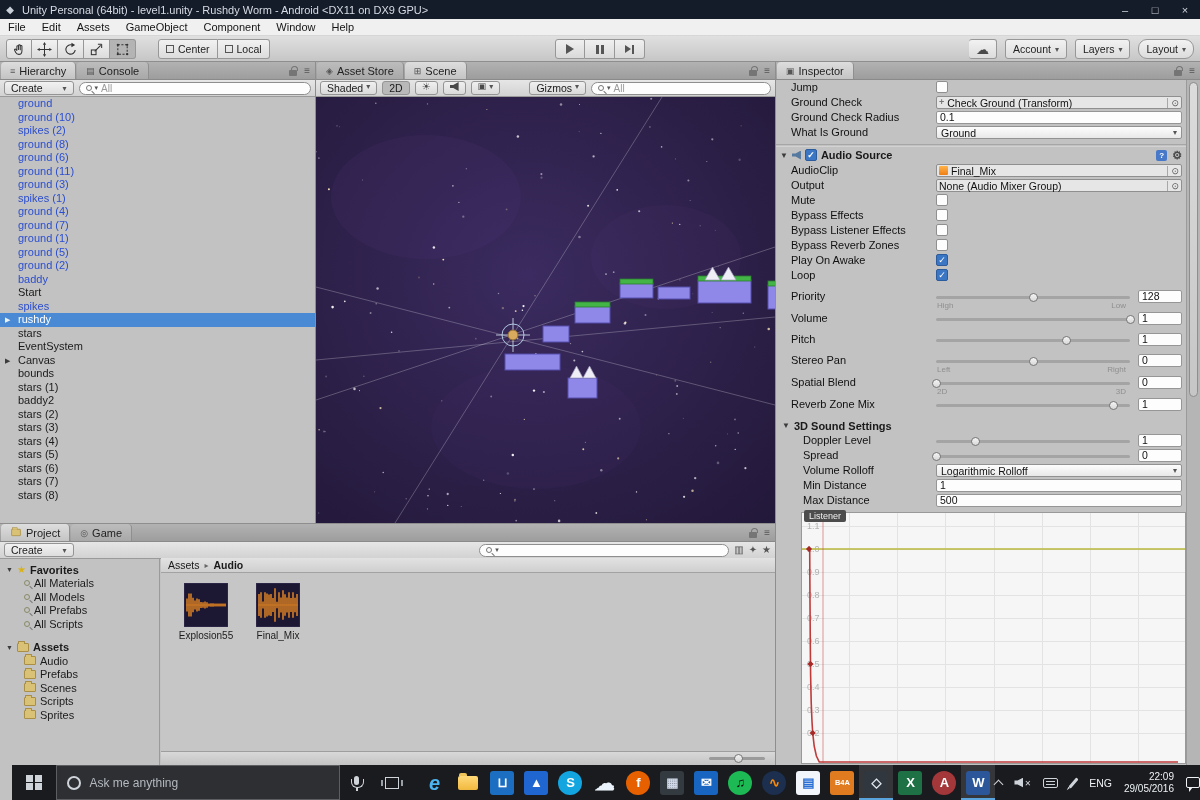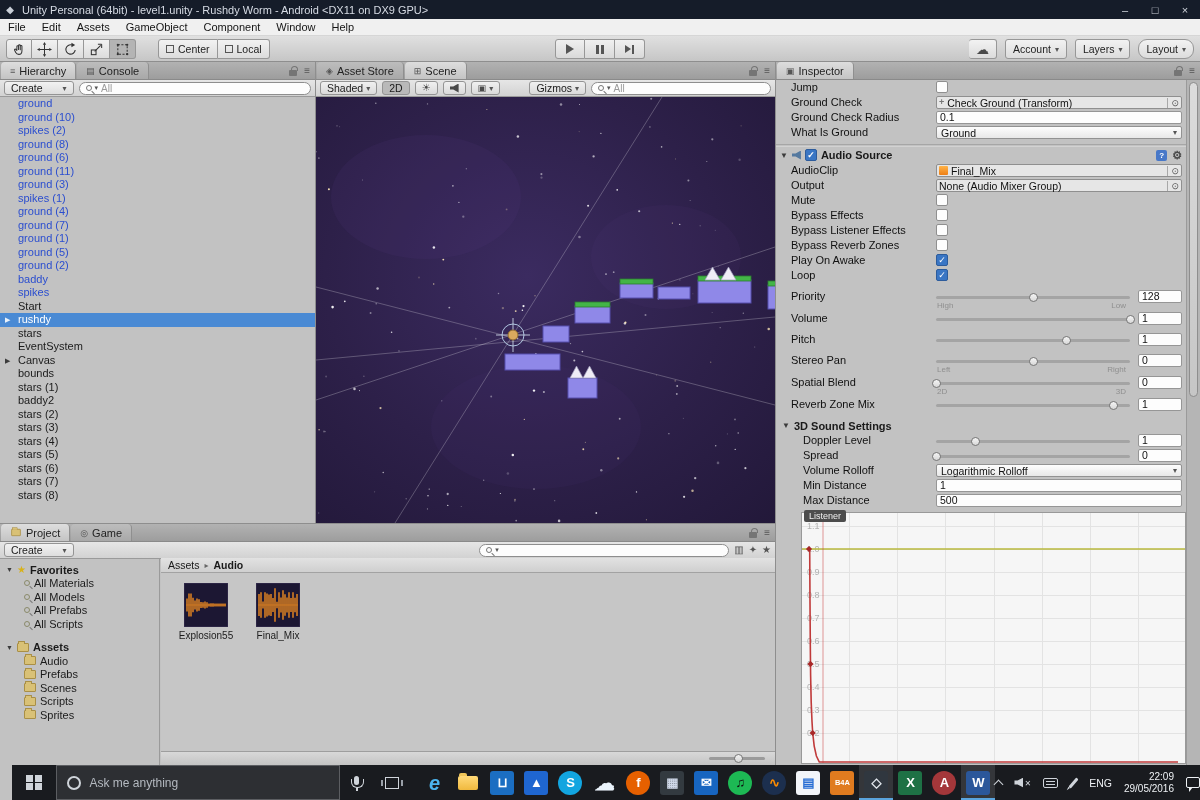--- a/index.html
+++ b/index.html
@@ -62,21 +62,21 @@
 #hierarchy{position:absolute;left:0;top:62px;width:316px;height:461px;background:#c2c2c2;border-right:1px solid #8e8e8e}
 .hlist{position:absolute;top:35px;left:0;right:0;bottom:0;overflow:hidden}
 .hrow{height:13.5px;line-height:13.5px;padding-left:18px;color:#1b1b1b;position:relative;white-space:nowrap;font-size:11px}
 .hrow.prefab{color:#2b4ecf}
 .hrow.sel{background:#4a8ad4;color:#fff}
 .exp{position:absolute;left:5px;top:0;font-size:7px;color:#3c3c3c}
 .hrow.sel .exp{color:#eaf2fb}
 
 
 #scenepanel{position:absolute;left:316px;top:62px;width:459px;height:461px;background:#c2c2c2}
-#scene-toolbar .stbtn{height:14px;border:1px solid #949494;background:linear-gradient(#f0f0f0,#dadada);border-radius:3px;display:flex;align-items:center;padding:0 6px;gap:3px;font-size:10.5px;flex:none}
+#scene-toolbar .stbtn{height:14px;border:1px solid #949494;background:linear-gradient(#f0f0f0,#dadada);border-radius:3px;display:flex;align-items:flex-start;padding:0 6px;gap:3px;font-size:10.5px;flex:none}
 #scene-toolbar .stbtn.pressed{background:#b9b9b9}
 #scene-toolbar .gizmos{margin-left:auto}
 .scenesearch{flex:none;width:180px}
 .spk{width:9px;height:9px;background:#4a4a4a;clip-path:polygon(0 33%,40% 33%,100% 0,100% 100%,40% 67%,0 67%)}
 .sun{font-size:10px;color:#4a4a4a;line-height:1}
 .imgic{font-size:9px;color:#4a4a4a;line-height:1}
 #scene-canvas{position:absolute;top:35px;left:0;width:459px;height:426px;background:#241a3c;overflow:hidden}
 
 
 #inspector{position:absolute;left:775px;top:62px;width:425px;height:703px;background:#c2c2c2;border-left:1px solid #8e8e8e}
@@ -320,22 +320,22 @@
       <div class="hrow prefab"><span>ground (6)</span></div>
       <div class="hrow prefab"><span>ground (11)</span></div>
       <div class="hrow prefab"><span>ground (3)</span></div>
       <div class="hrow prefab"><span>spikes (1)</span></div>
       <div class="hrow prefab"><span>ground (4)</span></div>
       <div class="hrow prefab"><span>ground (7)</span></div>
       <div class="hrow prefab"><span>ground (1)</span></div>
       <div class="hrow prefab"><span>ground (5)</span></div>
       <div class="hrow prefab"><span>ground (2)</span></div>
       <div class="hrow prefab"><span>baddy</span></div>
+      <div class="hrow"><span>Start</span></div>
       <div class="hrow prefab"><span>spikes</span></div>
-      <div class="hrow"><span>Start</span></div>
       <div class="hrow sel"><span class="exp">▶</span><span>rushdy</span></div>
       <div class="hrow"><span>stars</span></div>
       <div class="hrow"><span>EventSystem</span></div>
       <div class="hrow"><span class="exp">▶</span><span>Canvas</span></div>
       <div class="hrow"><span>bounds</span></div>
       <div class="hrow"><span>stars (1)</span></div>
       <div class="hrow"><span>baddy2</span></div>
       <div class="hrow"><span>stars (2)</span></div>
       <div class="hrow"><span>stars (3)</span></div>
       <div class="hrow"><span>stars (4)</span></div>

